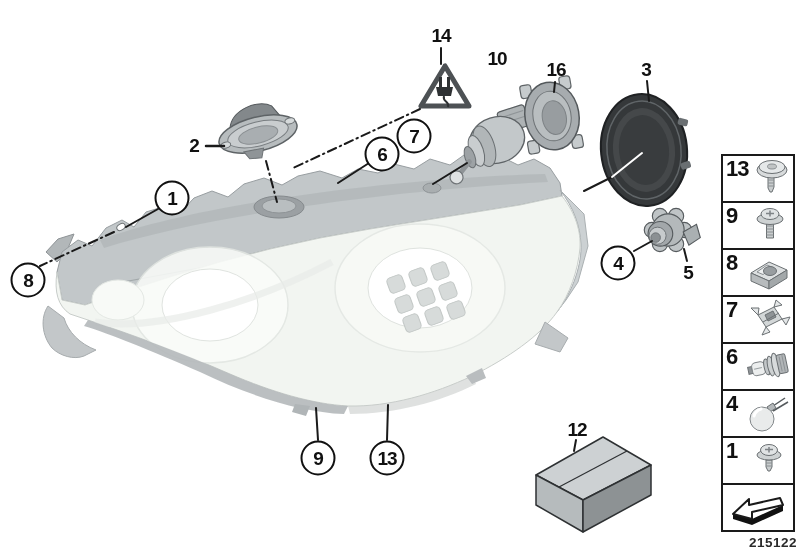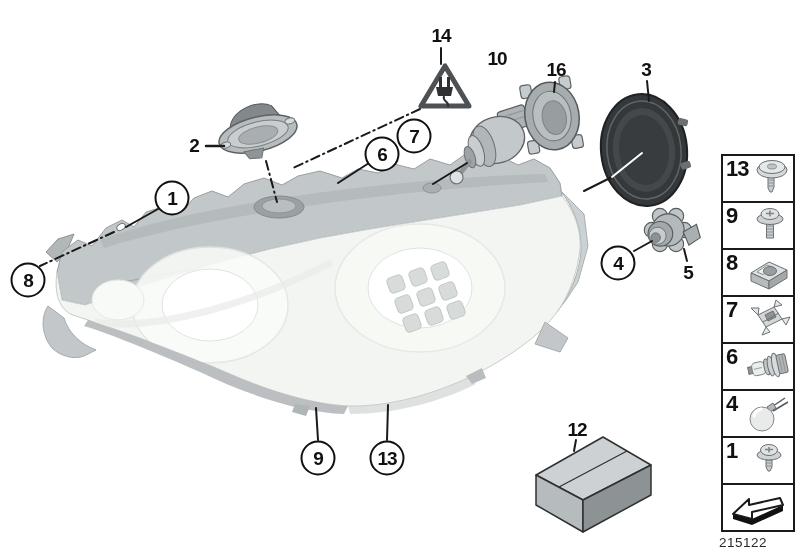--- a/index.html
+++ b/index.html
@@ -24,22 +24,22 @@
     border:2px solid #1a1a1a;background:#fff;z-index:6;box-sizing:border-box;
   }
   .legend-row{position:relative;height:45px;border-bottom:2px solid #1a1a1a;}
   .legend-row:last-child{border-bottom:none;}
   .legend-num{
     position:absolute;left:3px;top:0px;font-weight:bold;font-size:22px;letter-spacing:-1px;
   }
   .legend-icon{position:absolute;right:0px;top:1px;}
   .legend-row.arrow-row .legend-icon{right:2px;top:3px;}
   .diagram-number{
-    position:absolute;left:719px;top:535px;width:78px;text-align:left;
-    font-size:13.5px;color:#2a2a2a;letter-spacing:.5px;z-index:6;
+    position:absolute;left:719px;top:535px;width:78px;text-align:right;
+    font-size:13.5px;color:#2a2a2a;letter-spacing:.5px;z-index:6;font-weight:bold;
   }
 </style>
 </head>
 <body>
 
 <div class="canvas">
 
   <svg class="drawing" width="800" height="560" viewBox="0 0 800 560">
 
     <g>

